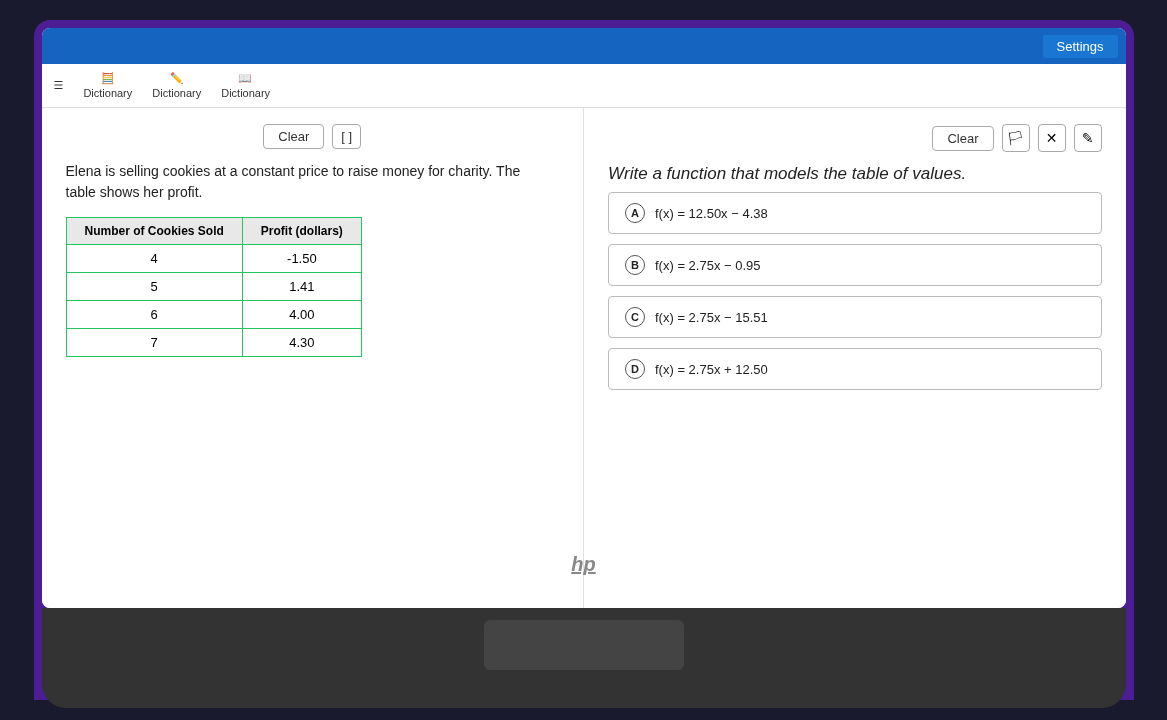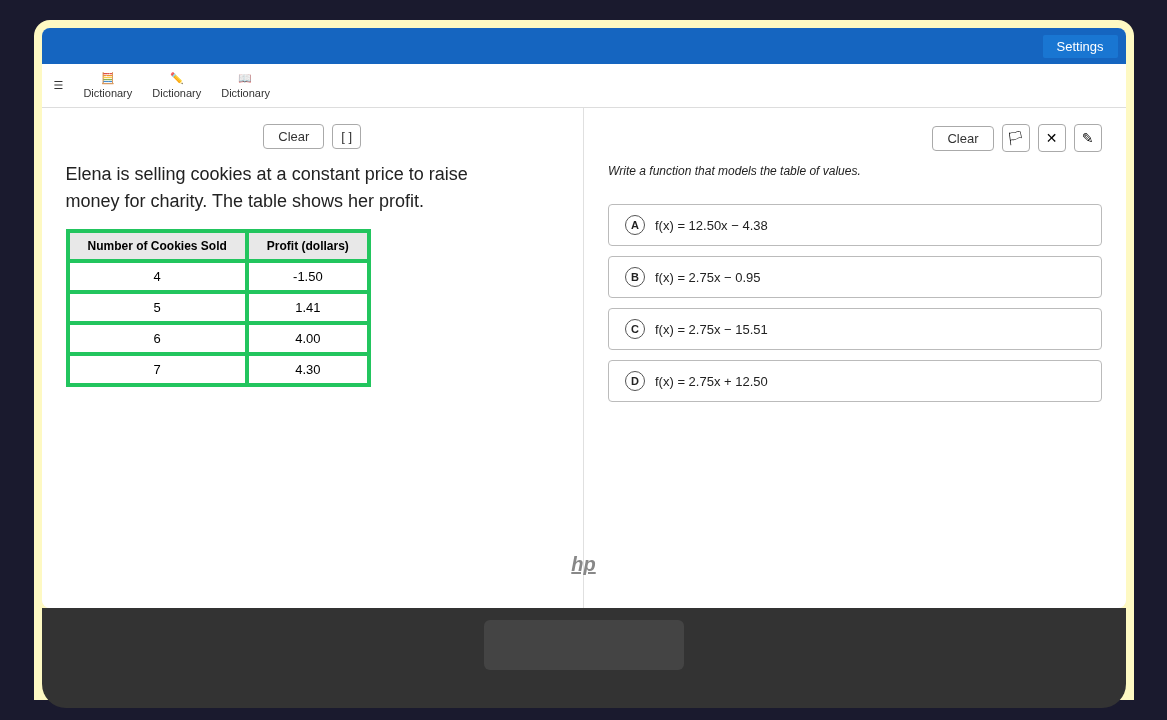--- a/index.html
+++ b/index.html
@@ -11,21 +11,21 @@
       overflow: hidden;
       font-family: Arial, sans-serif;
       display: flex;
       align-items: center;
       justify-content: center;
     }
 
     .laptop-outer {
       width: 1100px;
       height: 680px;
-      background: #fef9c3;
+      background: #4c1d95;
       border-radius: 16px 16px 0 0;
       padding: 8px;
       position: relative;
     }
 
     .screen {
       width: 100%;
       height: 580px;
       background: #f0f0f0;
       border-radius: 8px;
@@ -111,36 +111,36 @@
       background: white;
       border: 1px solid #aaa;
       padding: 4px 8px;
       border-radius: 4px;
       font-size: 13px;
       cursor: pointer;
       color: #333;
     }
 
     .question-text {
-      font-size: 18px;
+      font-size: 14px;
       color: #222;
       margin-bottom: 14px;
       line-height: 1.5;
       max-width: 460px;
     }
 
     
     .data-table {
       border-collapse: collapse;
       margin-top: 8px;
       min-width: 220px;
     }
 
     .data-table th, .data-table td {
-      border: 4px solid #22c55e;
+      border: 1px solid #22c55e;
       padding: 6px 18px;
       text-align: center;
       font-size: 13px;
     }
 
     .data-table th {
       background: #e8e8e8;
       font-weight: bold;
       font-size: 12px;
     }
@@ -176,23 +176,23 @@
       height: 28px;
       border-radius: 4px;
       display: flex;
       align-items: center;
       justify-content: center;
       cursor: pointer;
       font-size: 14px;
     }
 
     .question-prompt {
-      font-size: 12px;
+      font-size: 17px;
       color: #222;
-      margin-bottom: 26px;
+      margin-bottom: 8px;
       font-style: italic;
     }
 
     
     .answer-choice {
       border: 1px solid #bbb;
       border-radius: 4px;
       padding: 10px 16px;
       margin-bottom: 10px;
       cursor: pointer;

